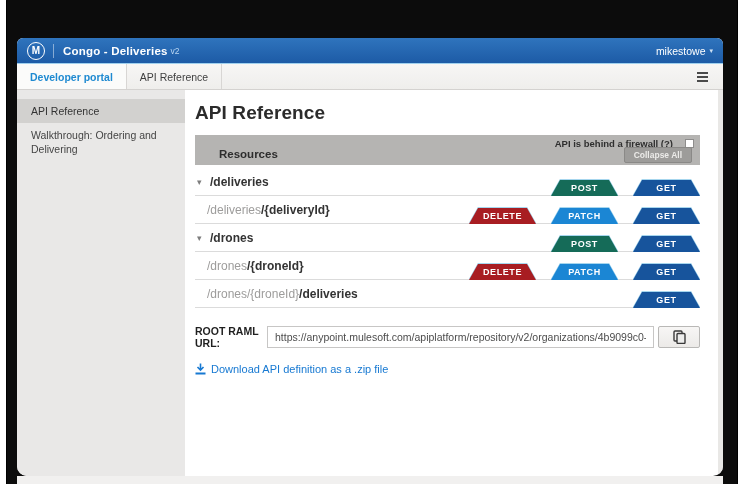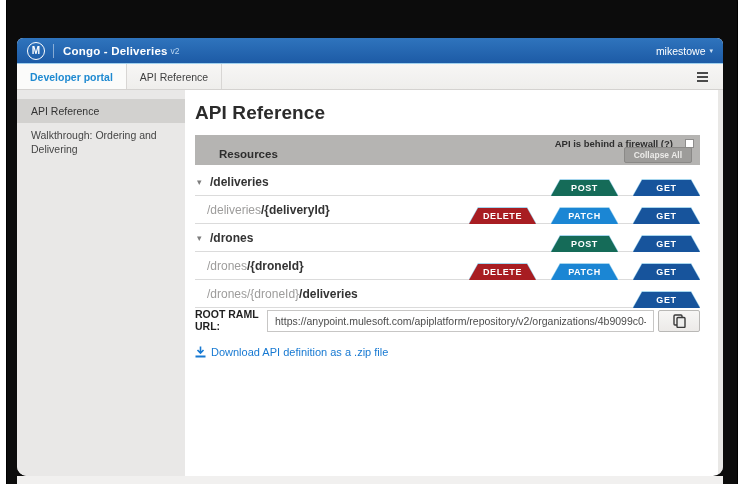--- a/index.html
+++ b/index.html
@@ -74,21 +74,21 @@
   .rprefix { color:#9d9c9b; }
   .rname { color:#333; font-weight:bold; }
   .mtabs { position:absolute; right:0; bottom:-1px; display:flex;
     filter:drop-shadow(0 -1px 0 #a6d6ee) drop-shadow(0 0 .5px #bfe2f2);gap:20px; }
   .mtab { display:inline-block; width:67px; height:16px; line-height:17px;
     margin-left:-5px; text-align:center; font-size:9px; font-weight:bold;
     color:#fff; letter-spacing:.6px; cursor:pointer;
     clip-path:polygon(9px 0, calc(100% - 9px) 0, 100% 100%, 0 100%); }
 
   
-  .raml-row { display:flex; align-items:flex-end; }
+  .raml-row { display:flex; align-items:center; margin-top:17px; }
   .raml-label { font-size:10.5px; font-weight:bold; color:#1f1f1f; flex:0 0 72px; }
   .raml-input { flex:1; height:22px; border:1px solid #c7c6c5; background:#fff;
     font-family:inherit; font-size:10.5px; color:#4c4c4c; padding:0 7px; min-width:0; }
   .copy-btn { flex:0 0 42px; height:22px; margin-left:4px; background:linear-gradient(#f7f6f5,#eceae8);
     border:1px solid #b9b8b6; border-radius:2px; display:flex; align-items:center;
     justify-content:center; cursor:pointer; }
 
   .dl-link { display:flex; align-items:center; gap:5px; margin-top:14px;
     color:#1779d2; font-size:11px; font-weight:normal; text-decoration:none; cursor:pointer; }
 </style>

